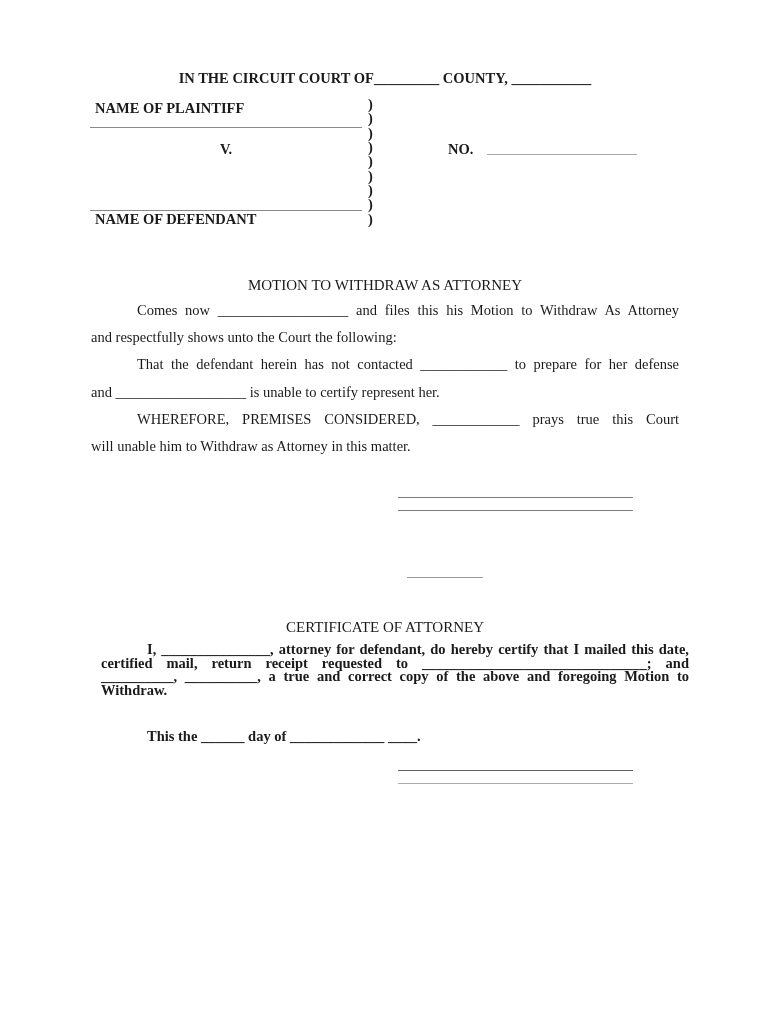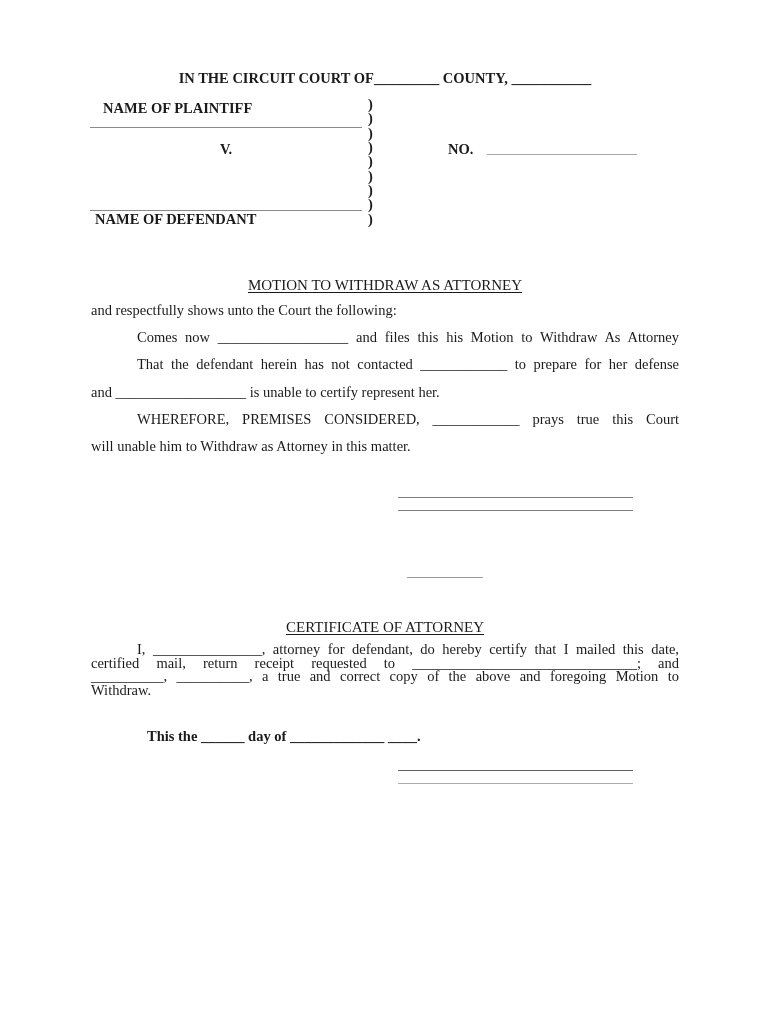--- a/index.html
+++ b/index.html
@@ -5,40 +5,40 @@
   html,body { margin:0; padding:0; background:#ffffff; }
   .page {
     position:relative; width:770px; height:1024px; margin:0 auto;
     background:#ffffff; overflow:hidden;
     font-family:"Liberation Serif","DejaVu Serif",serif;
     color:#1a1a1a; font-size:14.5px;
   }
   .abs { position:absolute; }
   .bold { font-weight:bold; }
   .center { text-align:center; }
-  .uline { text-decoration:underline; text-underline-offset:2px; }
+  .uline { text-underline-offset:2px; }
   .rule { position:absolute; height:0; border-bottom:1px solid #8a8a8a; }
   .body-block { position:absolute; left:91px; top:297px; width:588px; }
   .body-line { font-size:14.5px; line-height:27.2px; }
-  .cert-block { position:absolute; left:91px; top:643px; width:588px; }
+  .cert-block { position:absolute; left:101px; top:643px; width:588px;font-weight:bold; }
   .cert-line { font-size:14.5px; line-height:13.7px; }
   .just { text-align:justify; text-align-last:justify; }
   .indent { padding-left:46px; }
   .paren-col { position:absolute; left:368px; top:97px; font-weight:bold; }
   .paren-col div { line-height:14.35px; font-size:14.5px; }
   .sec-title { position:absolute; left:91px; width:588px; text-align:center; font-size:15px; }
 </style>
 </head>
 <body>
 
 <div class="page">
 
   <div class="abs bold center" style="left:0; top:70px; width:770px; font-size:14.5px;">IN THE CIRCUIT COURT OF_________ COUNTY, ___________</div>
 
-  <div class="abs bold" style="left:95px; top:100px;margin-left:8px;">NAME OF PLAINTIFF</div>
+  <div class="abs bold" style="left:95px; top:100px;">NAME OF PLAINTIFF</div>
   <div class="rule" style="left:90px; top:127px; width:272px;"></div>
 
   <div class="abs bold center" style="left:90px; top:141px; width:272px;">V.</div>
 
   <div class="abs bold" style="left:95px; top:199px;margin-top:12px;">NAME OF DEFENDANT</div>
   <div class="rule" style="left:90px; top:210px; width:272px;"></div>
 
   <div class="paren-col">
     <div>)</div>
     <div>)</div>
@@ -52,22 +52,22 @@
   </div>
 
   <div class="abs bold" style="left:448px; top:141px;">NO.</div>
   <div class="rule" style="left:487px; top:154px; width:150px; border-color:#a8a8a8;"></div>
 
   <div class="sec-title" style="top:277px;">
     <span class="uline">MOTION TO WITHDRAW AS ATTORNEY</span>
   </div>
 
   <div class="body-block">
+    <div class="body-line just indent">Comes now __________________ and files this his Motion to Withdraw As Attorney</div>
     <div class="body-line">and respectfully shows unto the Court the following:</div>
-    <div class="body-line just indent">Comes now __________________ and files this his Motion to Withdraw As Attorney</div>
     <div class="body-line just indent">That the defendant herein has not contacted ____________ to prepare for her defense</div>
     <div class="body-line">and __________________ is unable to certify represent her.</div>
     <div class="body-line just indent">WHEREFORE, PREMISES CONSIDERED, ____________ prays true this Court</div>
     <div class="body-line">will unable him to Withdraw as Attorney in this matter.</div>
   </div>
 
   <div class="rule" style="left:398px; top:497px; width:235px; border-color:#7d7d7d;"></div>
   <div class="rule" style="left:398px; top:510px; width:235px; border-color:#7d7d7d;"></div>
 
   <div class="rule" style="left:407px; top:577px; width:76px; border-color:#9a9a9a;"></div>

